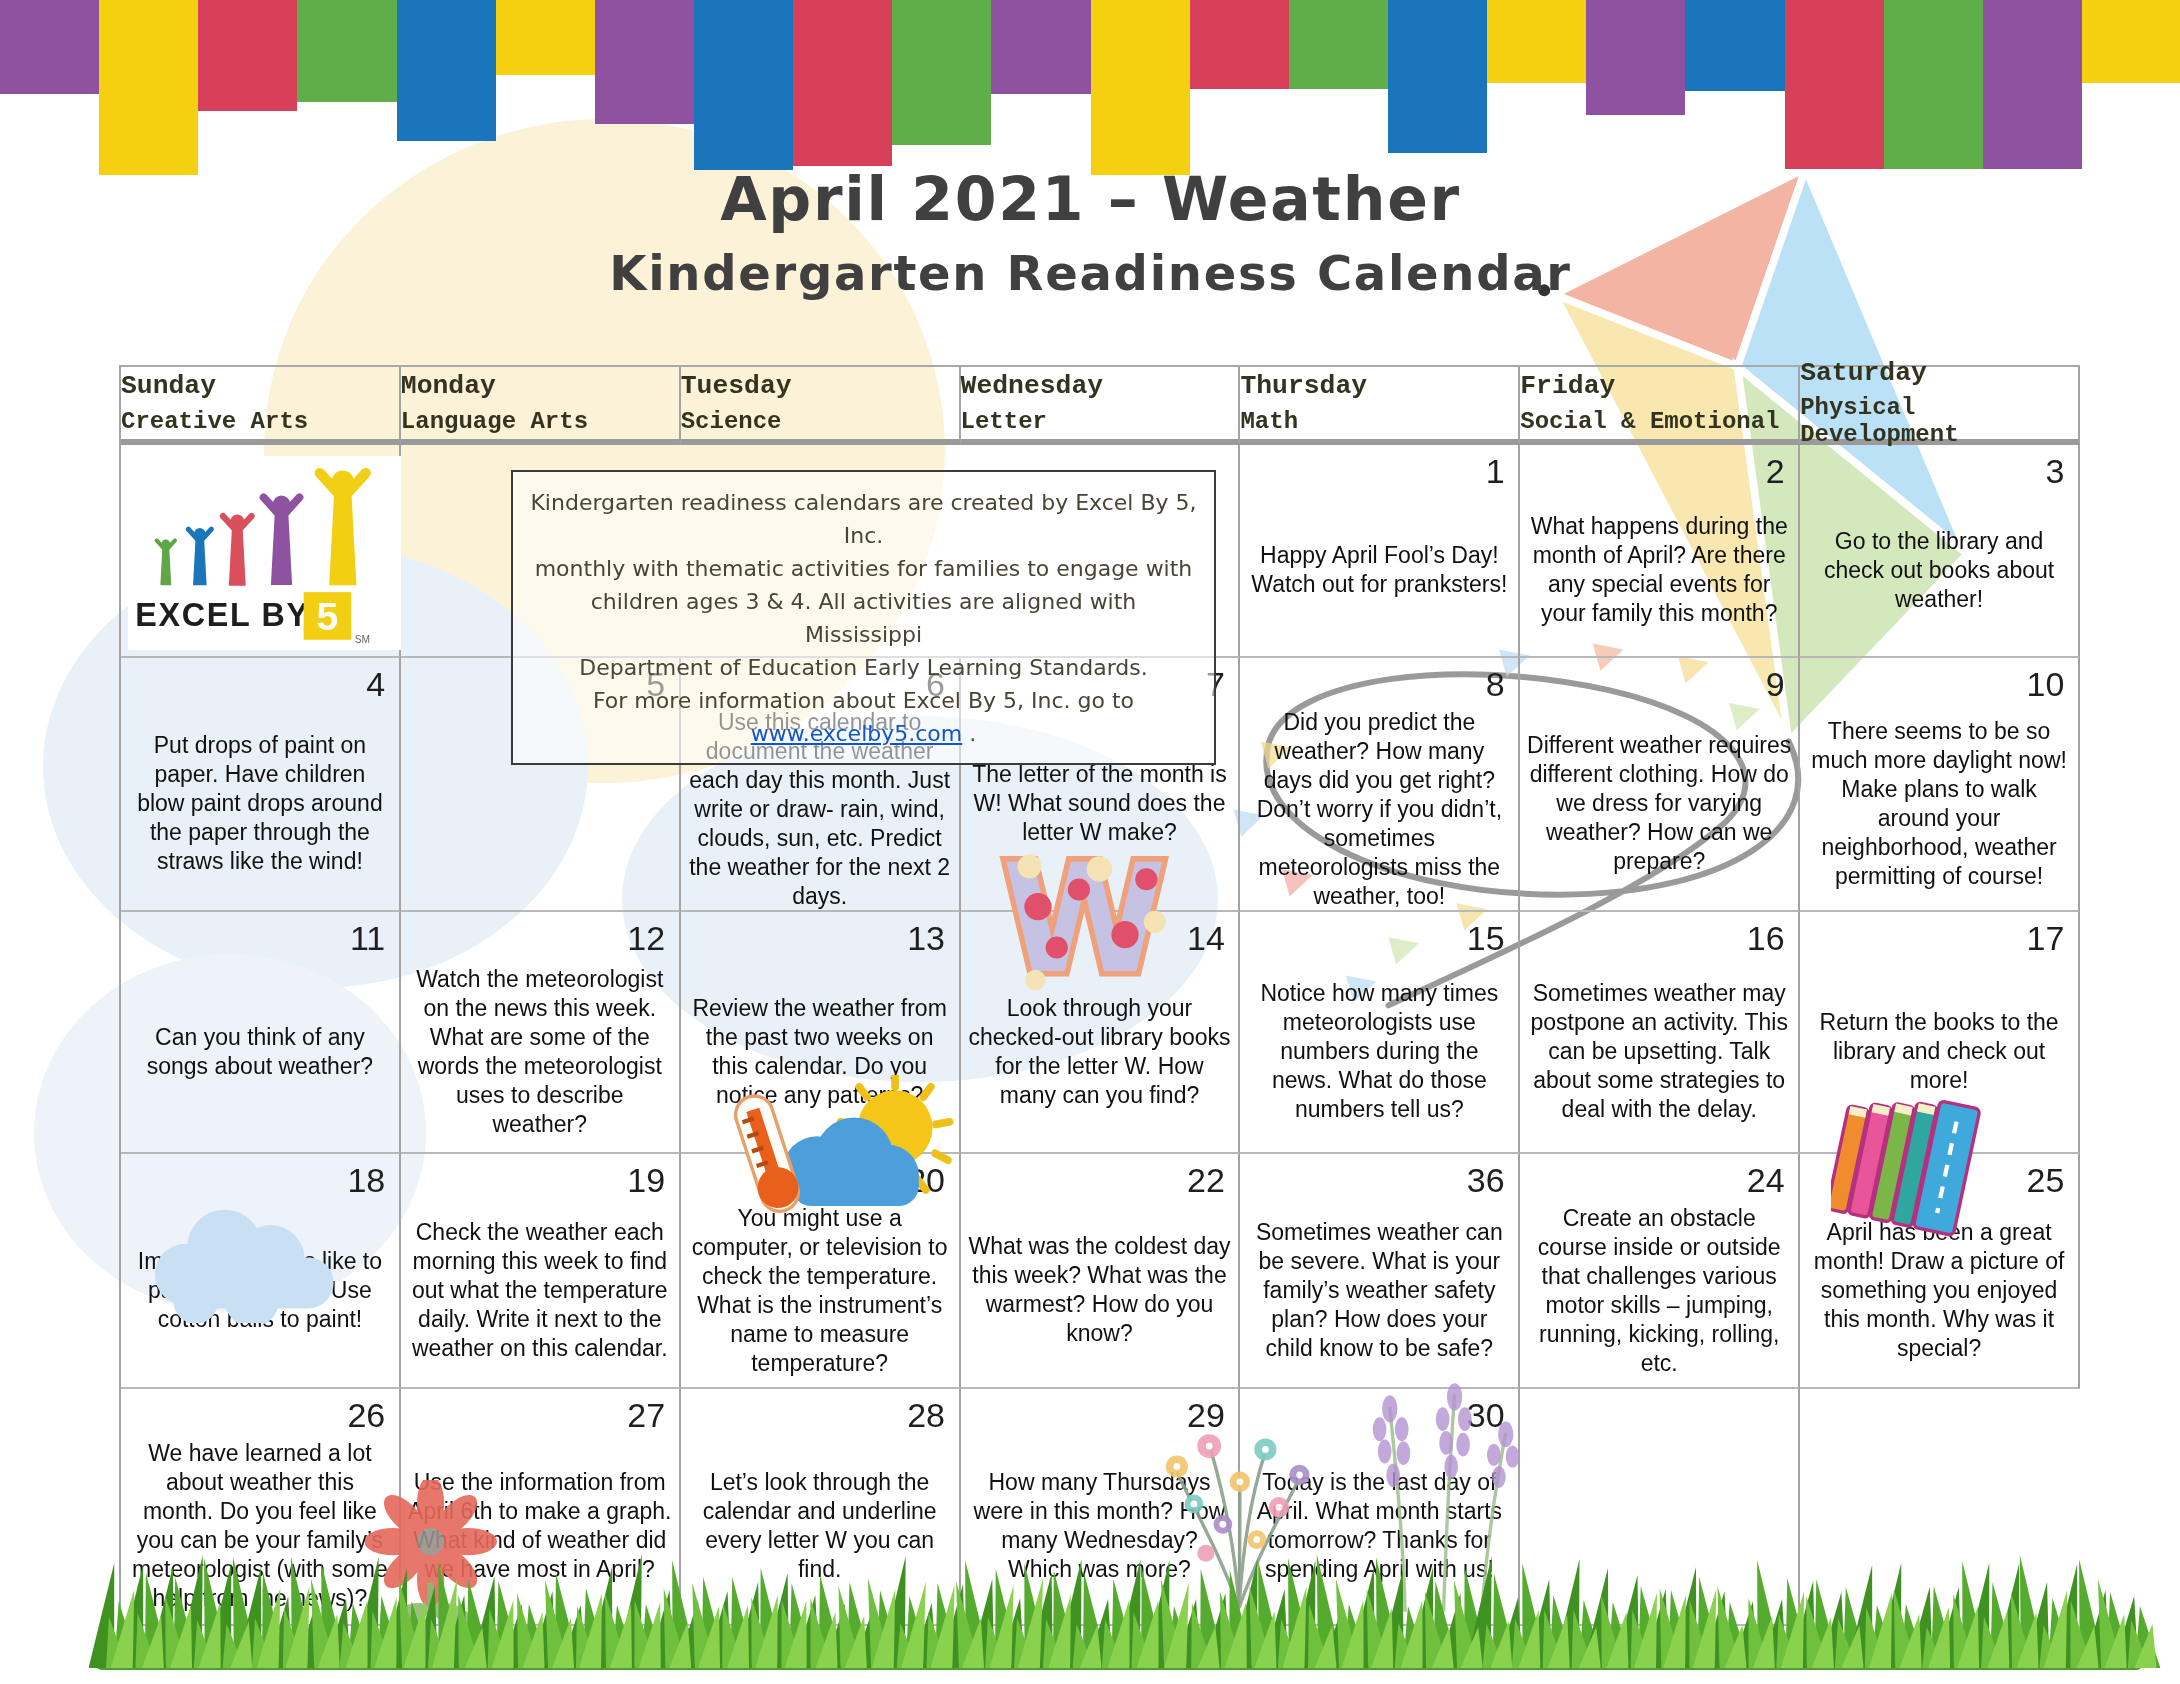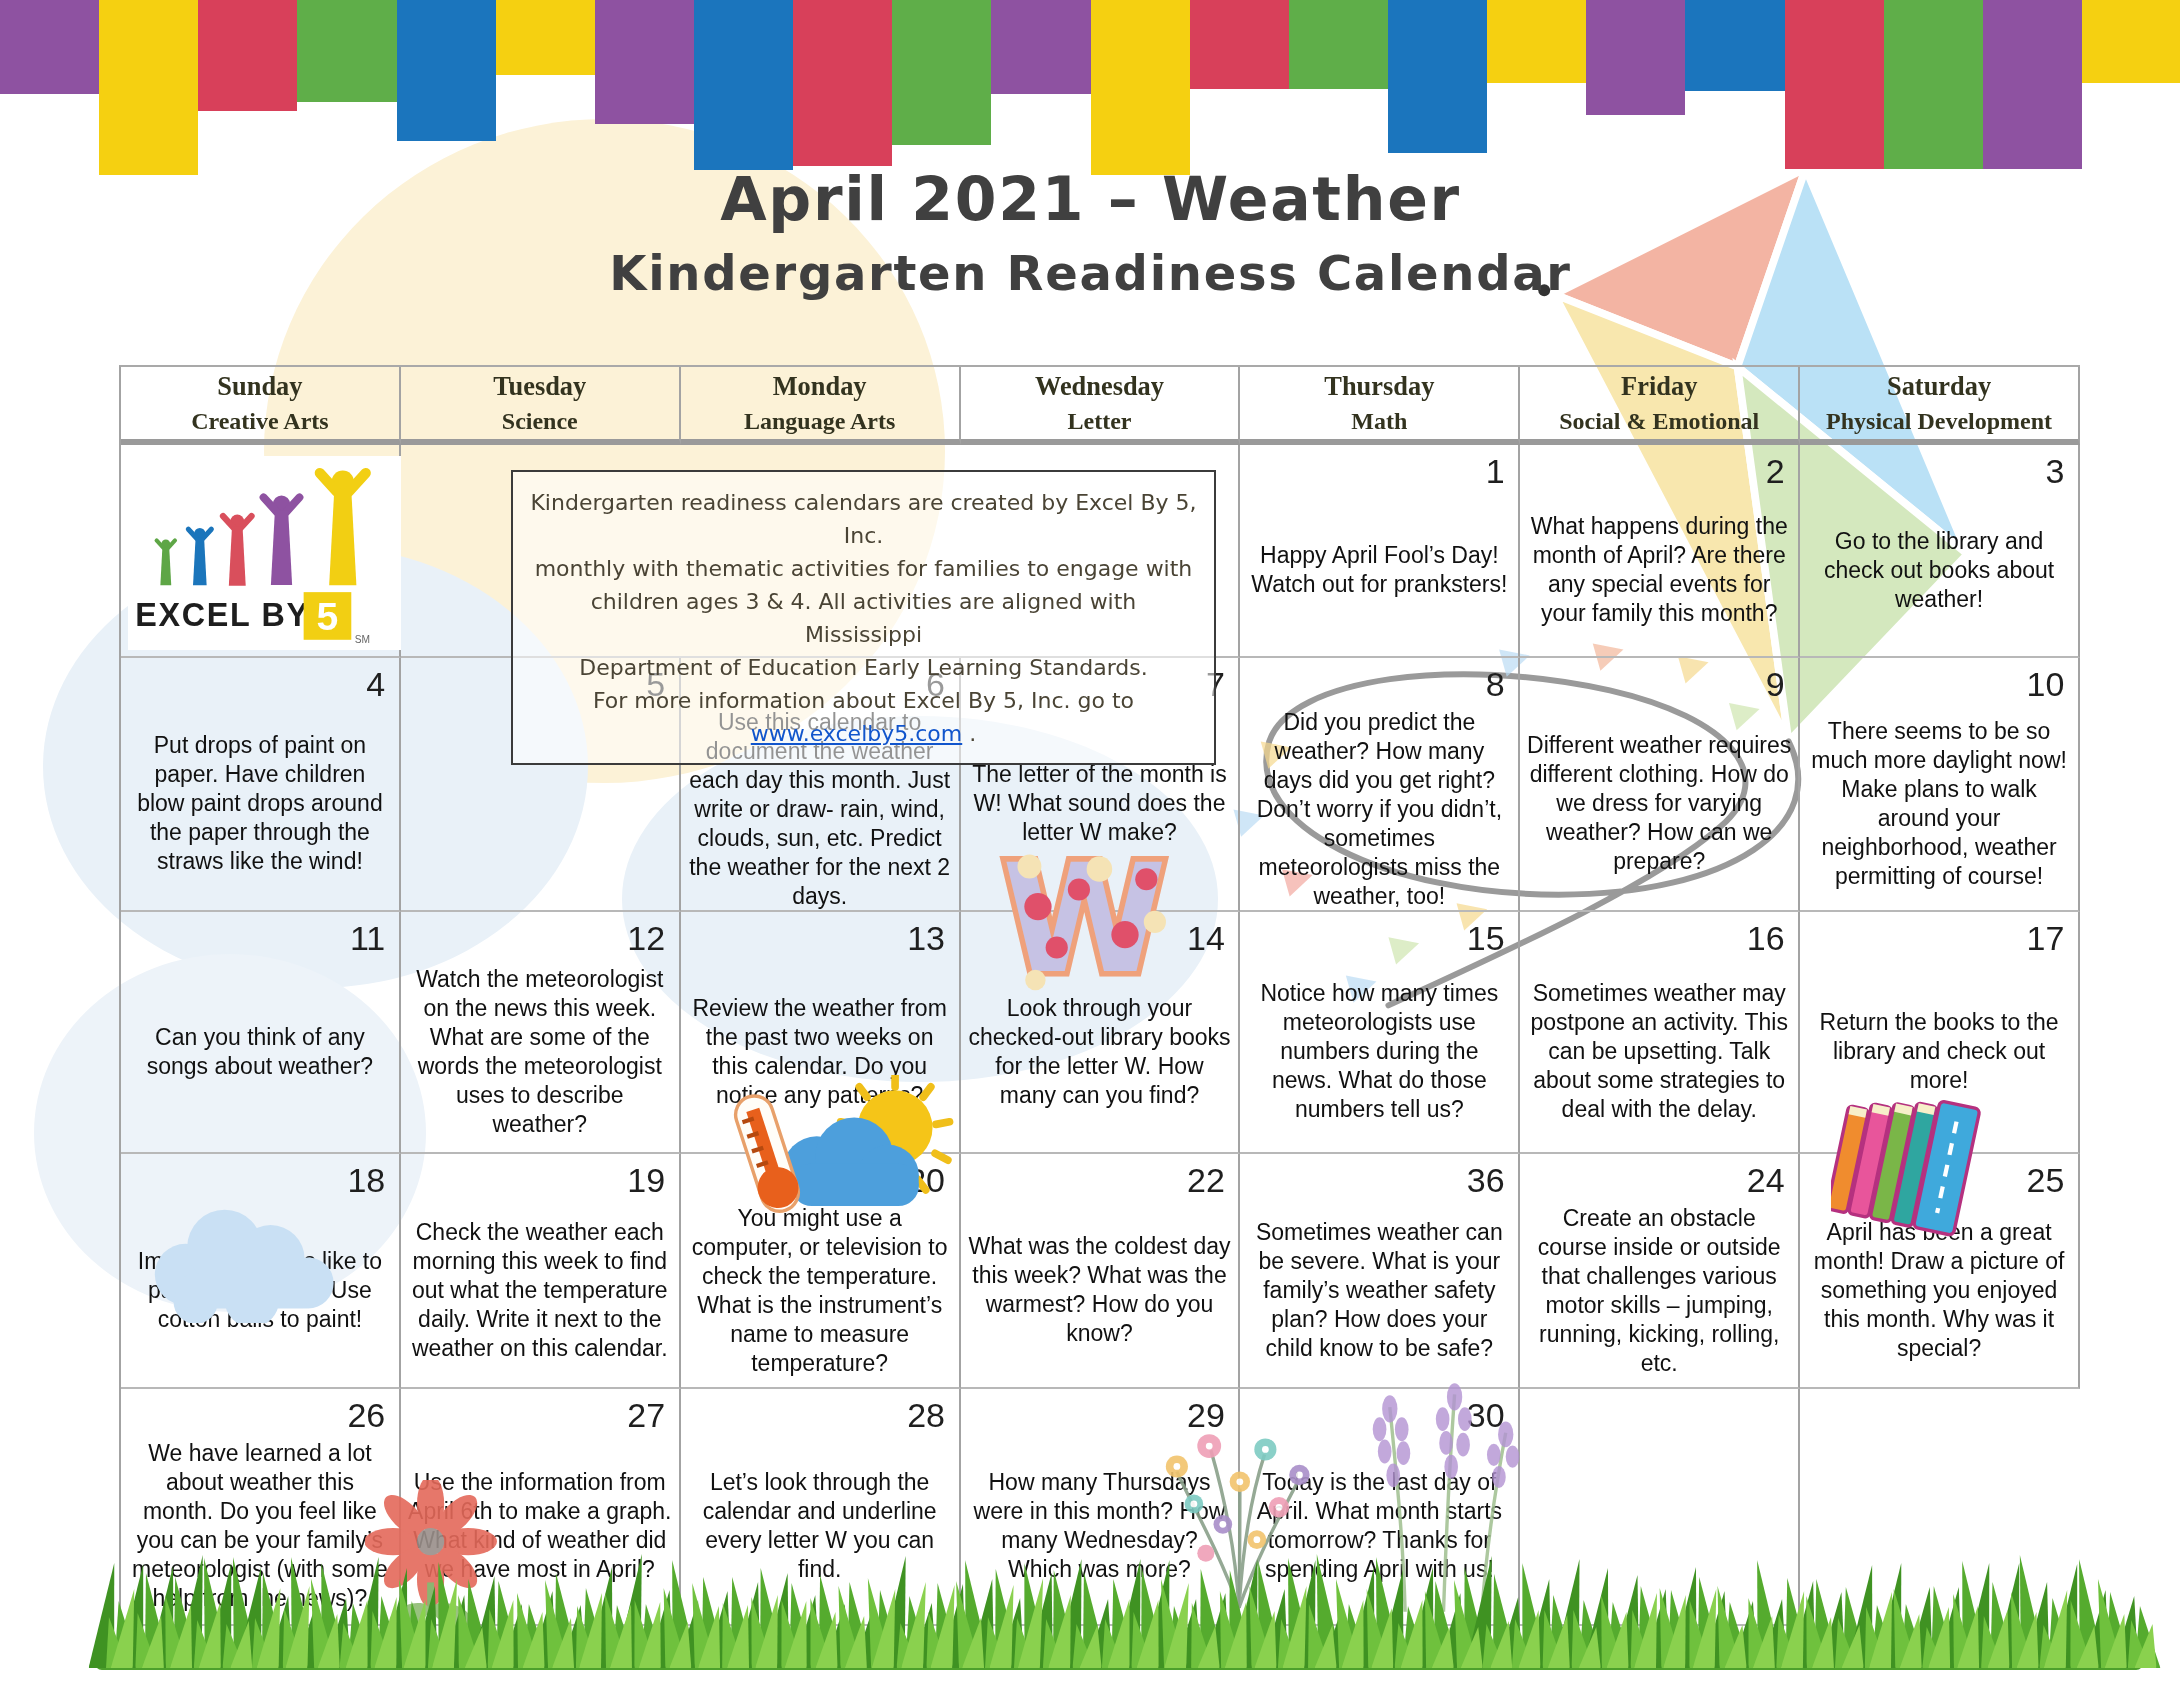--- a/index.html
+++ b/index.html
@@ -25,22 +25,22 @@
 
   
   .kite{position:absolute;left:1133px;top:145px;width:911px;height:980px;z-index:1;}
 
   
   .calendar{position:absolute;left:119px;top:365px;width:1959px;z-index:2;
             display:grid;grid-template-columns:repeat(7,1fr);
             grid-template-rows:78px 213px 254px 242px 235px 237px;
             border-left:2.6px solid #a3a3a3;border-top:2.6px solid #a9a9a9;}
   .hcell{border-right:2.6px solid #a3a3a3;border-bottom:6px solid #9a9a9a;
-         display:flex;flex-direction:column;align-items:center;justify-content:center;gap:6.8px;
-         font-family:Liberation Serif, serif;color:#33331f;background:transparent;}
+         display:flex;flex-direction:column;align-items:flex-start;justify-content:center;gap:6.8px;
+         font-family:Liberation Mono, monospace;color:#33331f;background:transparent;}
   .hday{font-size:26.4px;font-weight:700;}
   .hsub{font-size:24px;font-weight:700;}
   .cell{border-right:2.6px solid #a3a3a3;border-bottom:2.6px solid #b8b8b8;
         display:flex;flex-direction:column;background:transparent;overflow:visible;}
   .num{text-align:right;padding:6.8px 13.6px 0 0;font-size:34px;color:#1f1f1f;height:43px;flex:0 0 auto;}
   .txt{margin:auto;padding:0 6.8px 10.2px;font-size:23px;line-height:1.26;text-align:center;max-width:269px;color:#111;}
 
   
   .infobox{position:absolute;left:511px;top:470px;width:705px;min-height:158px;z-index:3;
            border:2.6px solid #3b3b3b;background:rgba(255,255,255,.55);
@@ -121,26 +121,26 @@
       <path d="M 250 975 l 36 7 l -27 25 z" fill="#bcdcf4"></path>
     </g>
   </svg>
 
   <div class="calendar" id="calendar">
       <div class="hcell">
         <div class="hday">Sunday</div>
         <div class="hsub">Creative Arts</div>
       </div>
       <div class="hcell">
+        <div class="hday">Monday</div>
+        <div class="hsub">Language Arts</div>
+      </div>
+      <div class="hcell">
         <div class="hday">Tuesday</div>
         <div class="hsub">Science</div>
-      </div>
-      <div class="hcell">
-        <div class="hday">Monday</div>
-        <div class="hsub">Language Arts</div>
       </div>
       <div class="hcell">
         <div class="hday">Wednesday</div>
         <div class="hsub">Letter</div>
       </div>
       <div class="hcell">
         <div class="hday">Thursday</div>
         <div class="hsub">Math</div>
       </div>
       <div class="hcell">

